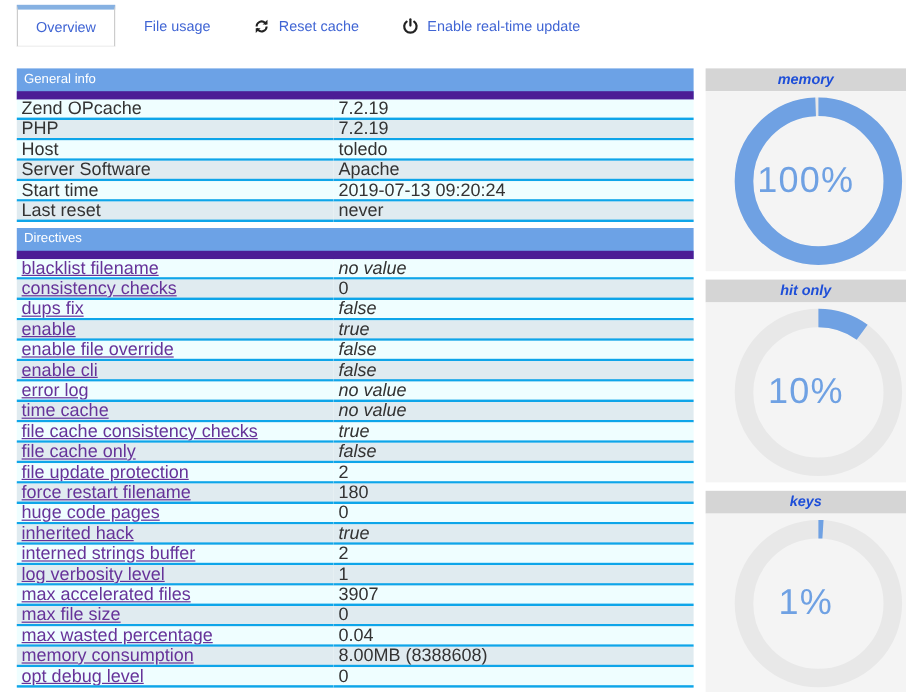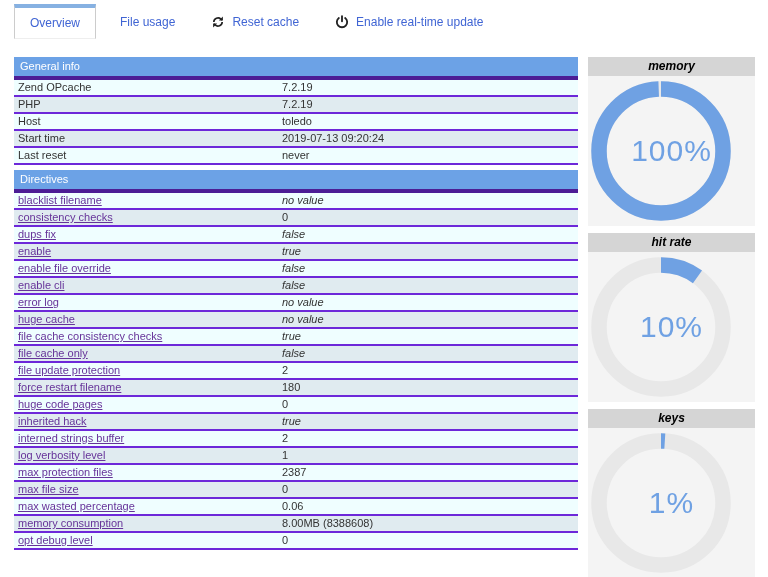--- a/index.html
+++ b/index.html
@@ -29,44 +29,44 @@
   .tab .ticon svg { display: block; }
   
   .content { display: flex; margin-top: 18px; padding: 0 13px 0 14px; }
   .main { width: 564px; }
   
   table { border-collapse: separate; border-spacing: 0; width: 564px; table-layout: fixed; }
   col.kcol { width: 264px; }
   th {
     background: var(--table-header-bg); color: #fff;
     font-weight: normal; text-align: left; font-size: 11px;
-    padding: 3px 6px; line-height: 13px; border-bottom: 4px solid #4c1d95;
+    padding: 3px 6px; line-height: 13px; border-bottom: 7px solid #4c1d95;
   }
   td {
-    font-size: 11px; color: #333;
+    font-size: 15px; color: #333;
     padding: 1px 4px; line-height: 13px;
-    border-bottom: 2px solid #6d28d9;
+    border-bottom: 2px solid #0ea5e9;
     overflow: hidden; white-space: nowrap;
   }
   tbody tr:nth-child(odd) td { background: var(--row-odd); }
   tbody tr:nth-child(even) td { background: var(--row-even); }
   #directives-table { margin-top: 5px; }
   a { color: var(--link); text-decoration: underline; text-align: right; }
   .italic { font-style: italic; }
   
   .sidebar { width: 167px; margin-left: 10px; }
   .panel { margin-bottom: 7px; }
   .panel-header {
-    background: var(--panel-header-bg); color: #000000;
+    background: var(--panel-header-bg); color: #1d4ed8;
     font-size: 12px; font-weight: bold; font-style: italic;
     text-align: center; padding: 3px 0; line-height: 13px;
   }
   .panel-body {
     background: var(--panel-bg); height: 150px; position: relative;
-    display: flex; align-items: center; justify-content: flex-start; text-decoration: underline;
+    display: flex; align-items: center; justify-content: flex-end; text-decoration: underline;
   }
   .gauge-track { stroke: var(--gauge-track); fill: none; }
   .gauge-arc { stroke: var(--gauge-blue); fill: none; }
   .gauge-label {
     position: absolute; inset: 0;
     display: flex; align-items: center; justify-content: center;
     font-size: 30px; color: var(--gauge-blue); letter-spacing: 1px;
   }
 </style>
 </head>
@@ -123,20 +123,24 @@
             </tr>
             <tr>
               <td>PHP</td>
               <td class="">7.2.19</td>
             </tr>
             <tr>
               <td>Host</td>
               <td class="">toledo</td>
             </tr>
             <tr>
+              <td>Server Software</td>
+              <td class="">Apache</td>
+            </tr>
+            <tr>
               <td>Start time</td>
               <td class="">2019-07-13 09:20:24</td>
             </tr>
             <tr>
               <td>Last reset</td>
               <td class="">never</td>
             </tr>
           </tbody>
       </table>
 
@@ -173,21 +177,21 @@
             </tr>
             <tr>
               <td><a href="#">enable cli</a></td>
               <td class="italic">false</td>
             </tr>
             <tr>
               <td><a href="#">error log</a></td>
               <td class="italic">no value</td>
             </tr>
             <tr>
-              <td><a href="#">huge cache</a></td>
+              <td><a href="#">time cache</a></td>
               <td class="italic">no value</td>
             </tr>
             <tr>
               <td><a href="#">file cache consistency checks</a></td>
               <td class="italic">true</td>
             </tr>
             <tr>
               <td><a href="#">file cache only</a></td>
               <td class="italic">false</td>
             </tr>
@@ -209,30 +213,30 @@
             </tr>
             <tr>
               <td><a href="#">interned strings buffer</a></td>
               <td class="">2</td>
             </tr>
             <tr>
               <td><a href="#">log verbosity level</a></td>
               <td class="">1</td>
             </tr>
             <tr>
-              <td><a href="#">max protection files</a></td>
-              <td class="">2387</td>
+              <td><a href="#">max accelerated files</a></td>
+              <td class="">3907</td>
             </tr>
             <tr>
               <td><a href="#">max file size</a></td>
               <td class="">0</td>
             </tr>
             <tr>
               <td><a href="#">max wasted percentage</a></td>
-              <td class="">0.06</td>
+              <td class="">0.04</td>
             </tr>
             <tr>
               <td><a href="#">memory consumption</a></td>
               <td class="">8.00MB (8388608)</td>
             </tr>
             <tr>
               <td><a href="#">opt debug level</a></td>
               <td class="">0</td>
             </tr>
           </tbody>
@@ -245,21 +249,21 @@
         <div class="panel-body">
           <svg width="146" height="146" viewBox="0 0 146 146">
             <circle class="gauge-track" cx="73" cy="73" r="62" stroke-width="15.5"></circle>
             <circle class="gauge-arc" cx="73" cy="73" r="62" stroke-width="15.5" transform="rotate(-90 73 73)" stroke-dasharray="386.55748904513433 3"></circle>
           </svg>
           <div class="gauge-label">100%</div>
         </div>
       </div>
 
       <div class="panel">
-        <div class="panel-header">hit rate</div>
+        <div class="panel-header">hit only</div>
         <div class="panel-body">
           <svg width="146" height="146" viewBox="0 0 146 146">
             <circle class="gauge-track" cx="73" cy="73" r="62" stroke-width="15.5"></circle>
             <circle class="gauge-arc" cx="73" cy="73" r="62" stroke-width="15.5" transform="rotate(-90 73 73)" stroke-dasharray="38.955748904513435 350.6017401406209"></circle>
           </svg>
           <div class="gauge-label">10%</div>
         </div>
       </div>
 
       <div class="panel">

